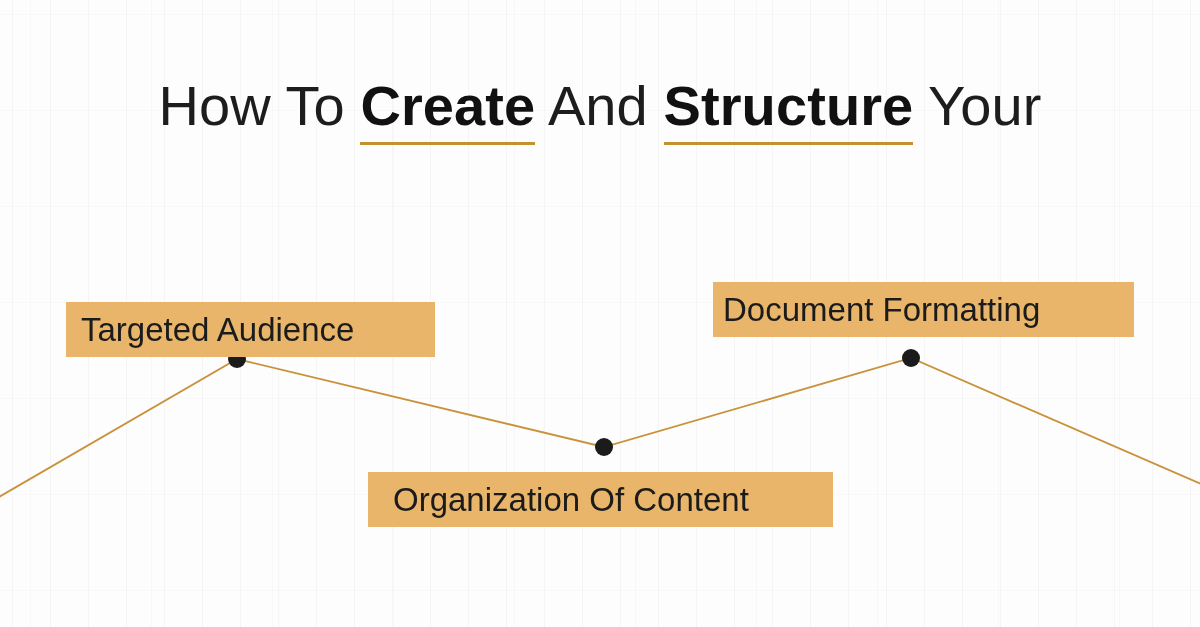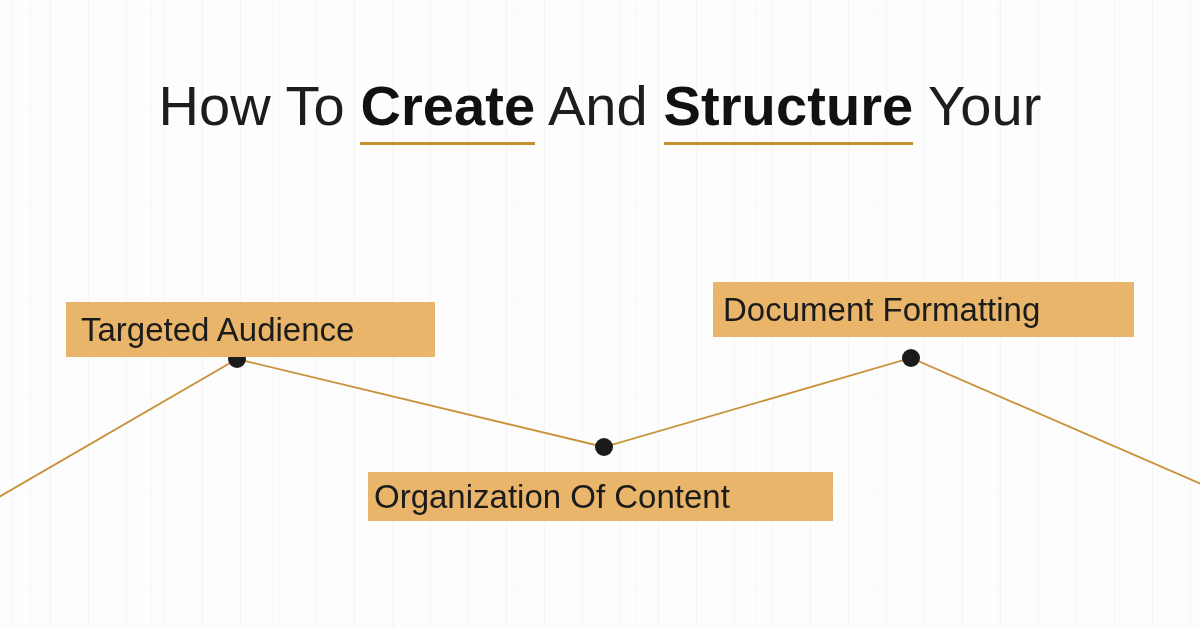--- a/index.html
+++ b/index.html
@@ -81,21 +81,21 @@
     font-size: 33px;
     line-height: 1;
     white-space: nowrap;
     display: flex;
     align-items: center;
     z-index: 6;
     font-weight: 400;
   }
   #callout-0 { left: 66px;  top: 281px; width: 369px; height: 55px; padding-left: 15px; box-sizing: border-box; margin-top: 21px; }
   #callout-1 { left: 713px; top: 282px; width: 421px; height: 55px; padding-left: 10px; box-sizing: border-box; }
-  #callout-2 { left: 368px; top: 472px; width: 465px; height: 49px; padding-left: 6px; box-sizing: border-box; }
+  #callout-2 { left: 368px; top: 472px; width: 465px; height: 55px; padding-left: 25px; box-sizing: border-box; }
 </style>
 </head>
 <body>
 
 <div id="grid-bg"></div>
 <div id="grid-bg-2"></div>
 
 <div id="headline">
   <div class="hl-line"><span>How To </span><span class="hl-strong">Create</span><span> And </span><span class="hl-strong">Structure</span><span> Your</span></div>
 </div>

